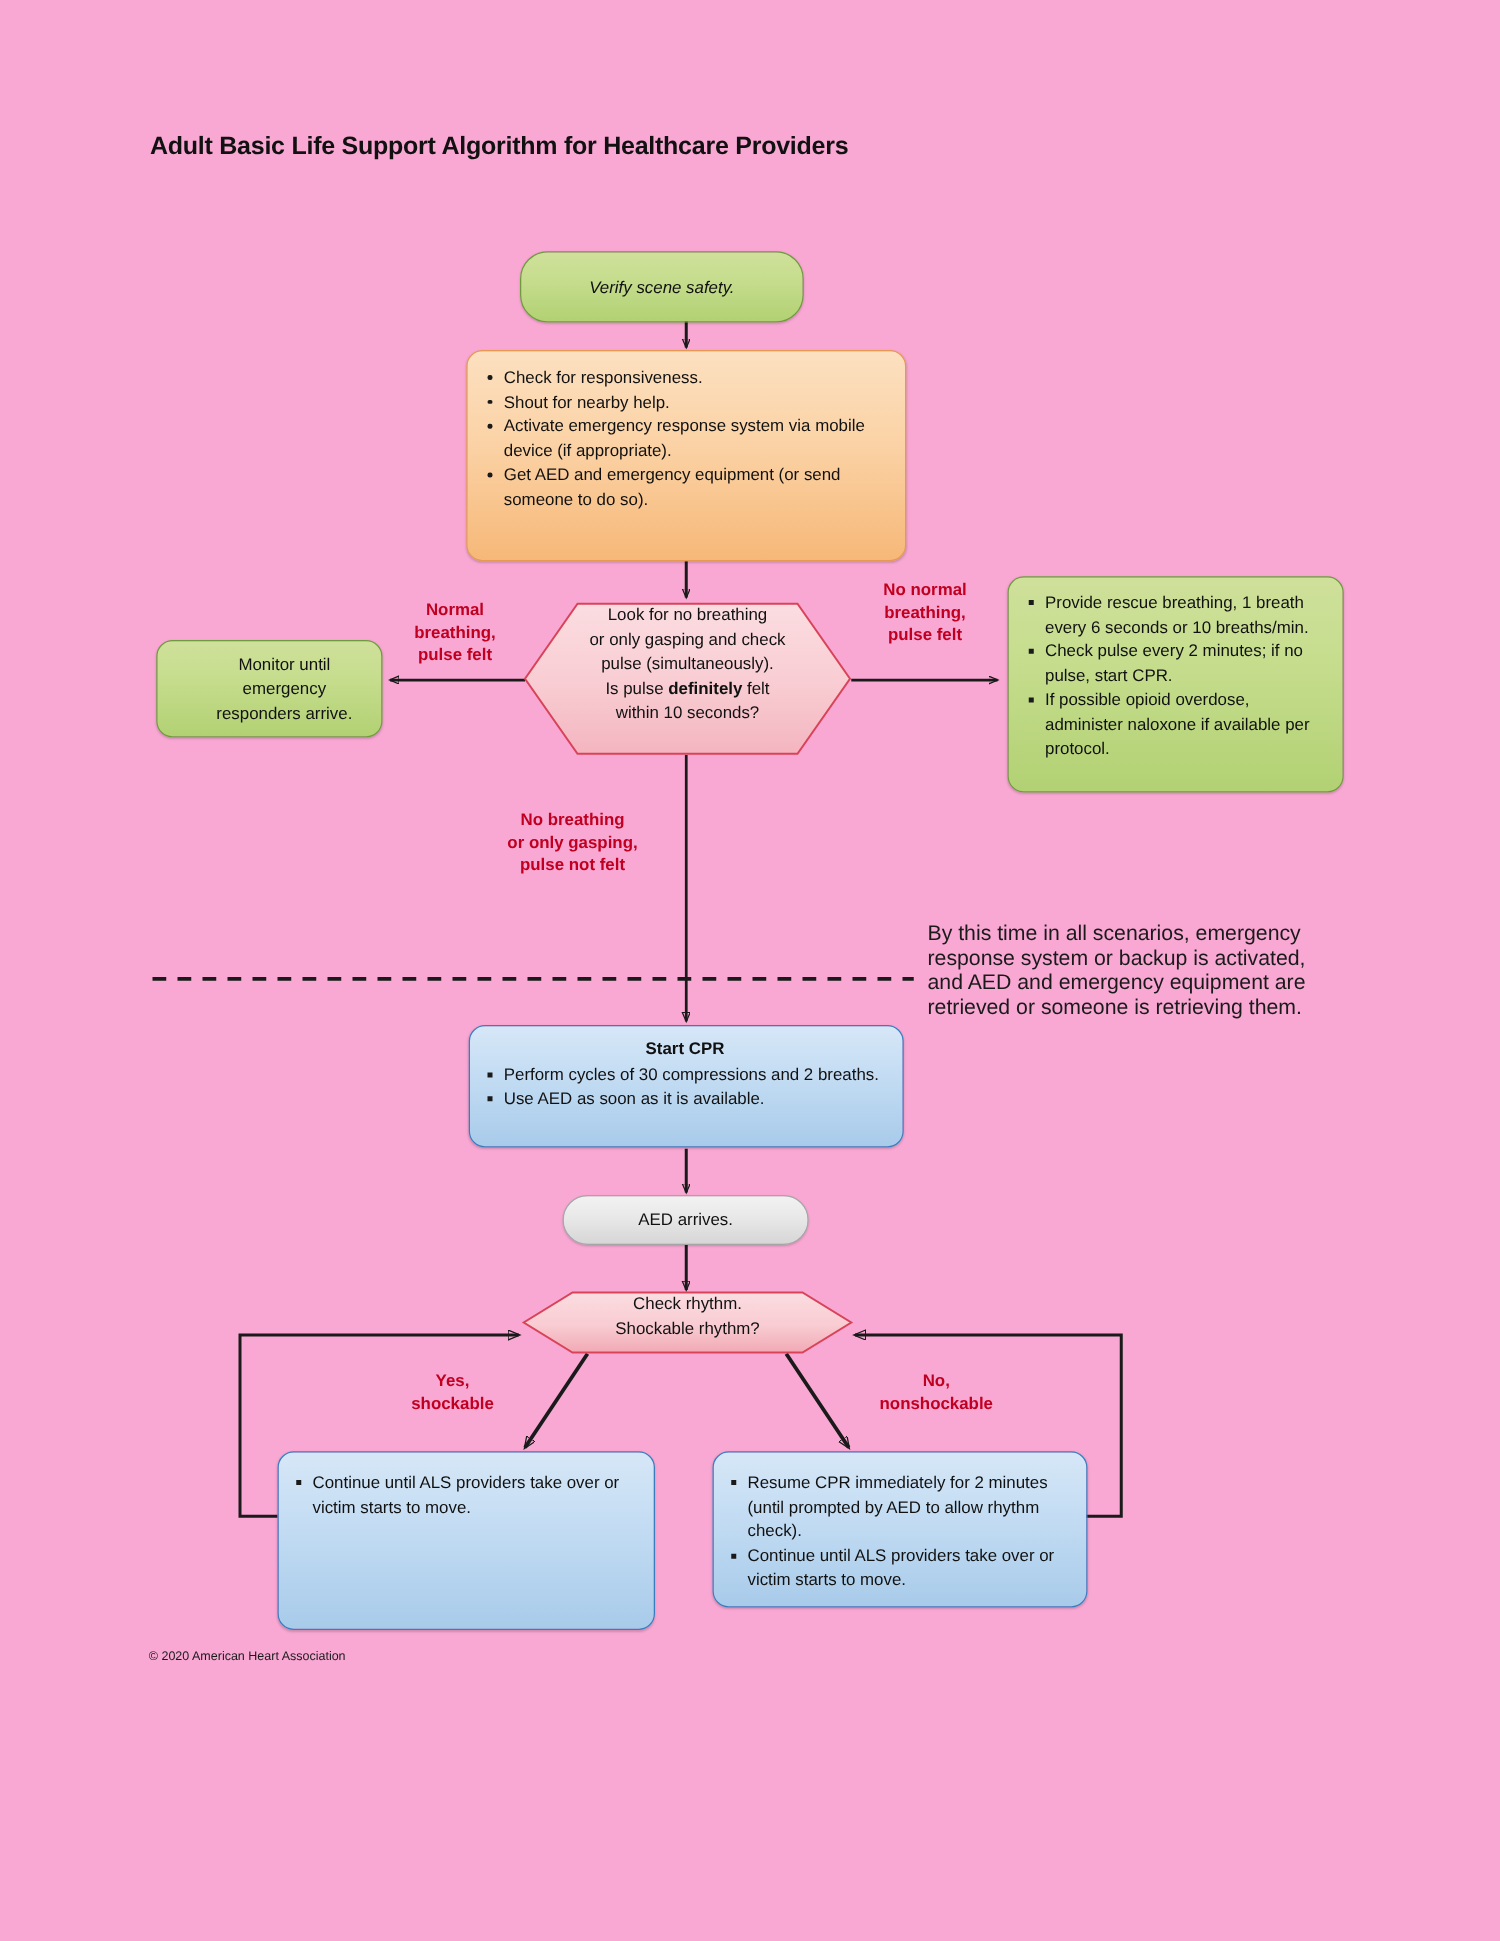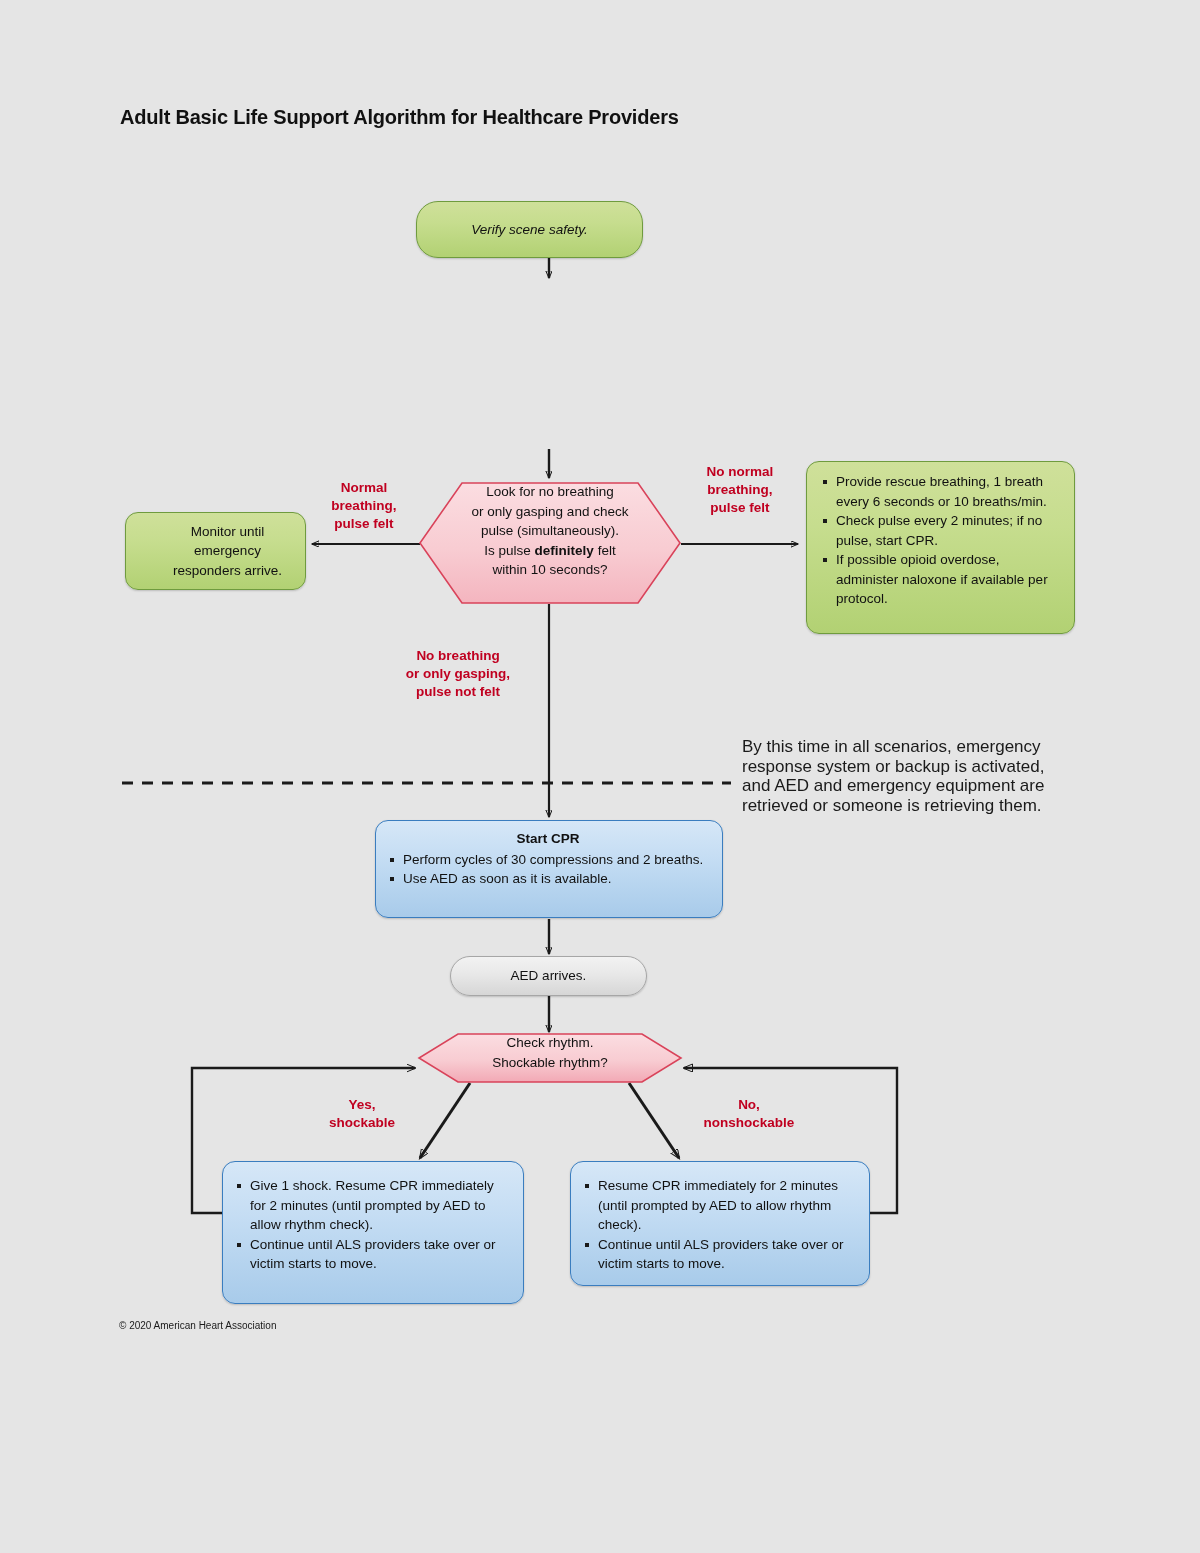--- a/index.html
+++ b/index.html
@@ -8,21 +8,21 @@
     background: #ffffff;
   }
   body {
     font-family: "Liberation Sans", sans-serif;
     -webkit-font-smoothing: antialiased;
   }
   #page {
     position: relative;
     width: 1200px;
     height: 1553px;
-    background: #e5e5e5;
+    background: #f9a8d4;
     overflow: hidden;
   }
 
   
   #title {
     position: absolute;
     left: 120px;
     top: 106px;
     font-size: 20px;
     font-weight: bold;
@@ -209,20 +209,28 @@
 
     <polyline points="222,1213 192,1213 192,1068 415,1068" stroke-width="2.4" marker-end="url(#arrowbig)"></polyline>
 
     <polyline points="869,1213 897,1213 897,1068 684,1068" stroke-width="2.4" marker-end="url(#arrowbig)"></polyline>
   </svg>
 
   <div class="node green green-stadium" style="left:416px; top:201px; width:227px; height:57px;font-style:italic;">
     <div class="center-text">Verify scene safety.</div>
   </div>
 
+  <div class="node orange" style="left:373px; top:280px; width:352px; height:169px; padding:11px 16px 0 14px;">
+    <ul class="bullets round-bullets">
+      <li>Check for responsiveness.</li>
+      <li>Shout for nearby help.</li>
+      <li>Activate emergency response system via mobile device (if appropriate).</li>
+      <li>Get AED and emergency equipment (or send someone to do so).</li>
+    </ul>
+  </div>
 
   <div class="hexwrap" style="left:419px; top:482px; width:262px; height:122px;">
     <svg width="262" height="122" viewBox="0 0 262 122">
       <defs>
         <linearGradient id="pinkgrad" x1="0" y1="0" x2="0" y2="1">
           <stop offset="0%" stop-color="#fbdde1"></stop>
           <stop offset="55%" stop-color="#f8ccd2"></stop>
           <stop offset="100%" stop-color="#f4b5bf"></stop>
         </linearGradient>
       </defs>
@@ -313,21 +321,20 @@
     <div>shockable</div>
   </div>
 
   <div class="branch-label" style="left:684px; top:1096px; width:130px;">
     <div>No,</div>
     <div>nonshockable</div>
   </div>
 
   <div class="node blue" style="left:222px; top:1161px; width:302px; height:143px; padding:14px 12px 0 12px;">
     <ul class="bullets">
-      <li>Give 1 shock. Resume CPR immediately for 2 minutes (until prompted by AED to allow rhythm check).</li>
       <li>Continue until ALS providers take over or victim starts to move.</li>
     </ul>
   </div>
 
   <div class="node blue" style="left:570px; top:1161px; width:300px; height:125px; padding:14px 12px 0 12px;">
     <ul class="bullets">
       <li>Resume CPR immediately for 2 minutes (until prompted by AED to allow rhythm check).</li>
       <li>Continue until ALS providers take over or victim starts to move.</li>
     </ul>
   </div>

